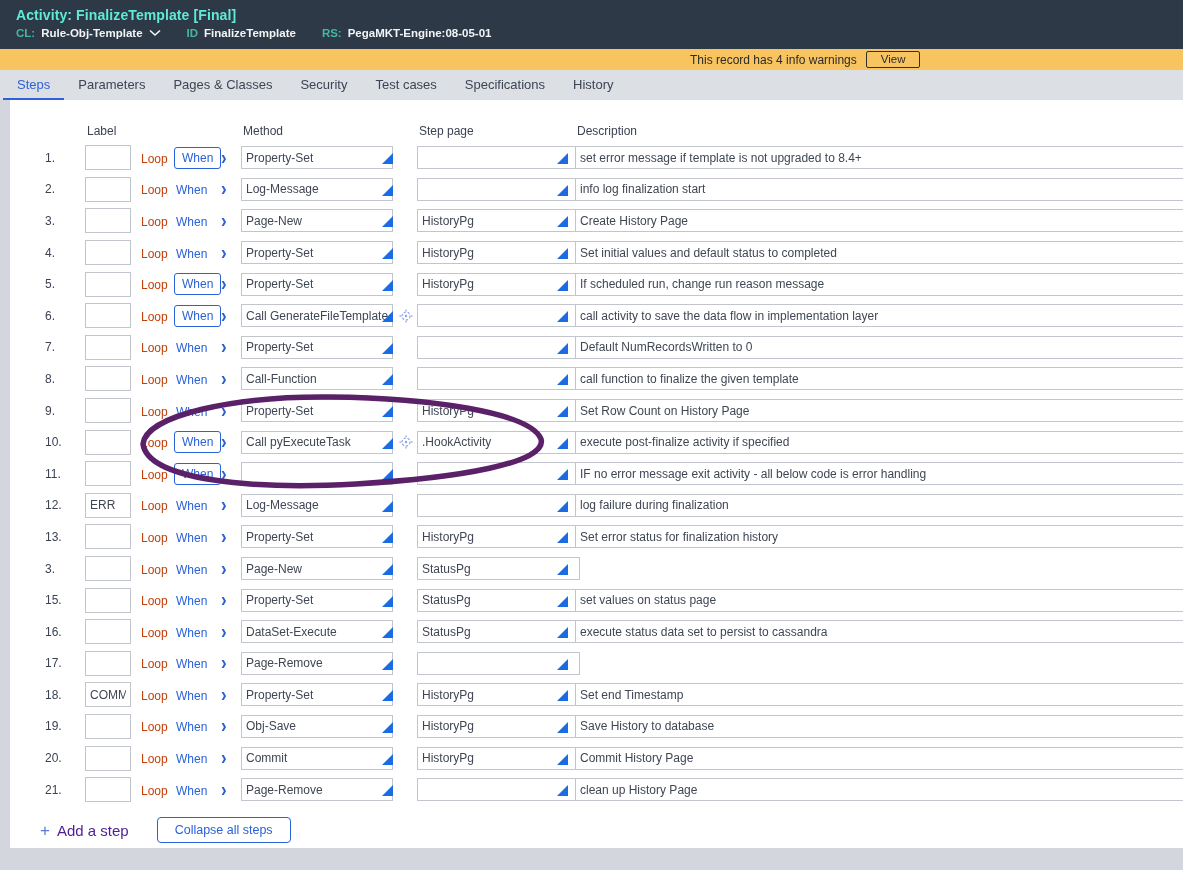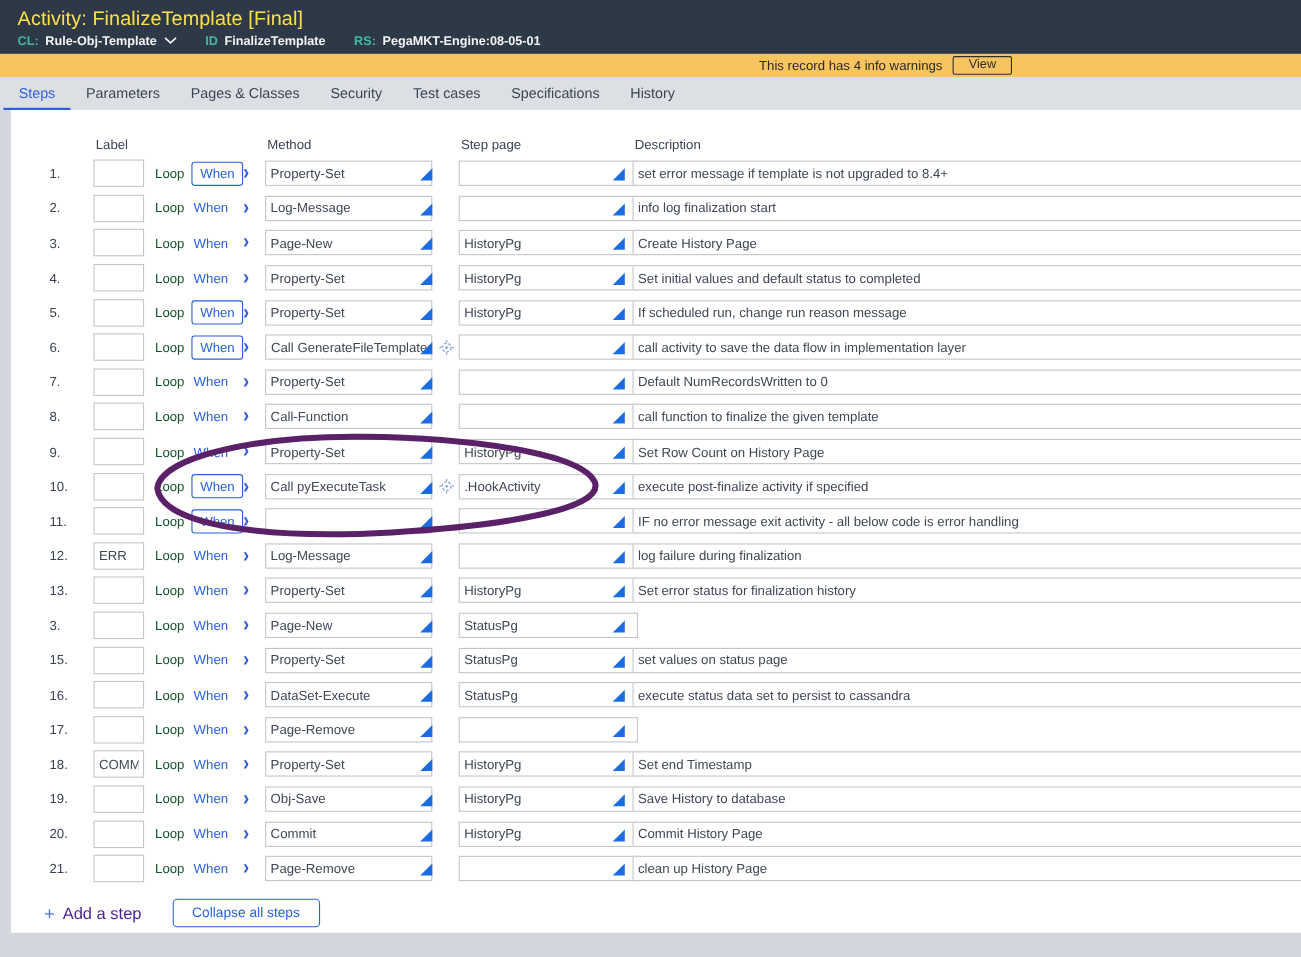--- a/index.html
+++ b/index.html
@@ -11,21 +11,21 @@
     color:#3b4252;
   }
 
   
   .hdr {
     background:#2e3947;
     height:49px;
     padding:7px 16px 0 16px;
     position:relative; z-index:2;
   }
-  .hdr-title { color:#fde047; font-size:18px; font-weight:normal; letter-spacing:.1px; }
+  .hdr-title { color:#5eead4; font-size:14px; font-weight:bold; letter-spacing:.1px; }
   .hdr-meta  { display:flex; align-items:center; margin-top:4px; font-size:11.5px; font-weight:bold; }
   .meta-key  { color:#43b7a2; margin-right:6px; }
   .meta-val  { color:#f2f4f6; }
   .meta-gap  { width:26px; }
   .chev-down-svg { margin-left:6px; }
 
   
   .warnbar {
     background:#f7c45f; height:21px;
     display:flex; align-items:center;
@@ -75,21 +75,21 @@
   .inp {
     font-family:inherit; font-size:12px; color:#3f4754;
     border:1px solid #c2c5cb; background:#fff;
     height:23px; padding:0 4px; outline:none; border-radius:0;
   }
   .label-inp  { width:46px; height:25px; }
   .method-inp { width:152px; }
   .page-inp   { width:163px; }
   .desc-inp   { width:calc(100% + 4px); }
 
-  .lnk { color:#14532d; font-size:12px; text-decoration:none; cursor:pointer; }
+  .lnk { color:#c2410c; font-size:12px; text-decoration:none; cursor:pointer; }
   .when {
     color:#2962d9; font-size:12px; cursor:pointer; display:inline-block;
   }
   .when.boxed {
     border:1px solid #2962d9; border-radius:3px;
     padding:3px 7px; margin-left:-2px;
   }
   .chev {
     color:#2f5fd8; font-size:17px; line-height:1; cursor:pointer;
     display:inline-block; transform:scaleY(1.15); font-weight:bold;

